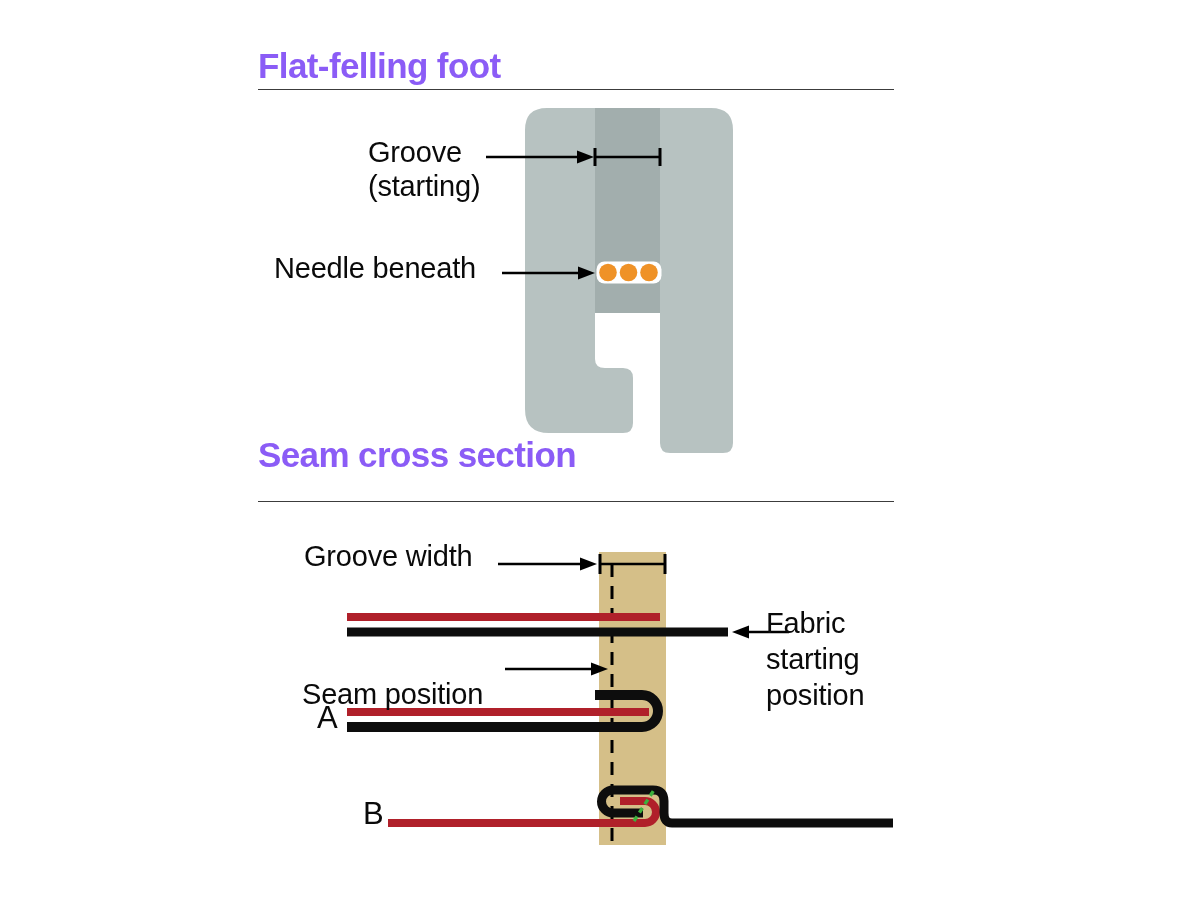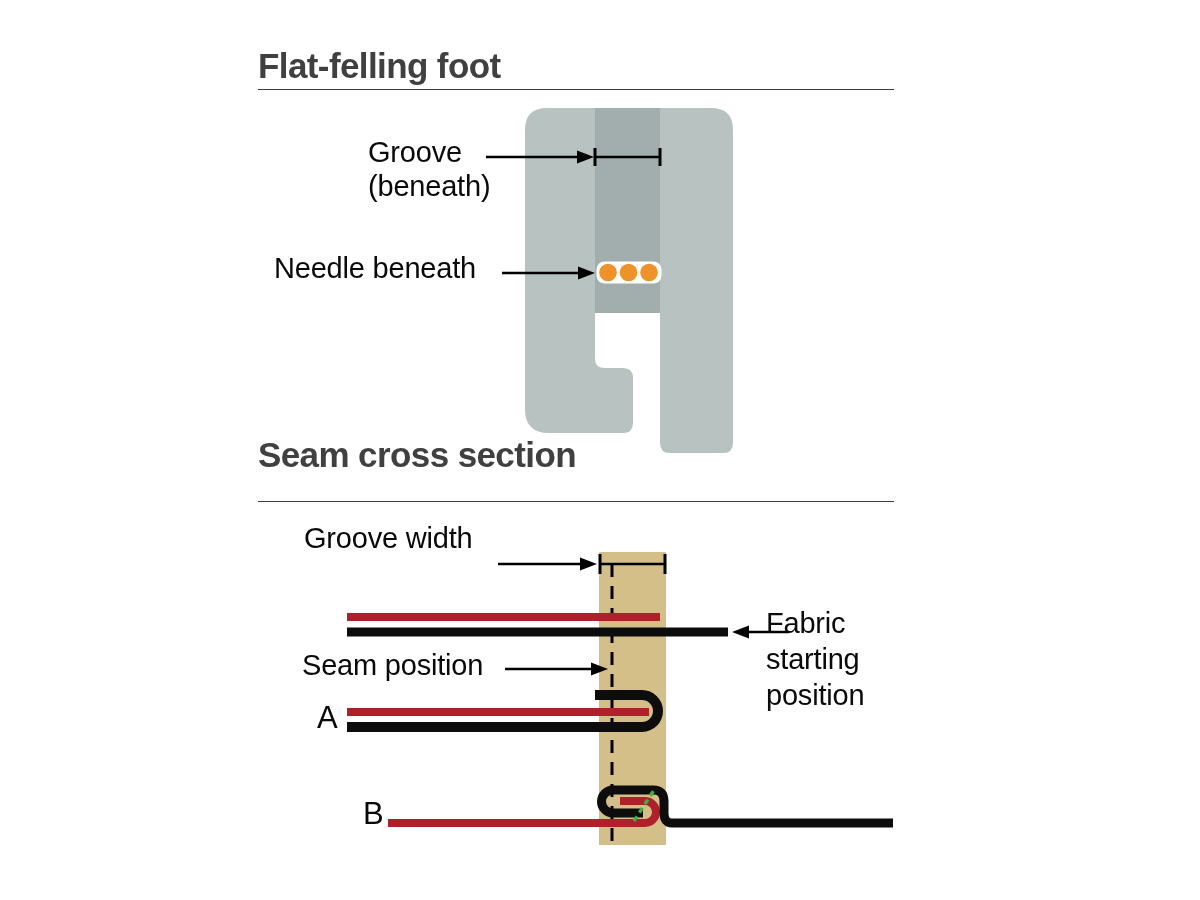--- a/index.html
+++ b/index.html
@@ -3,21 +3,21 @@
 <meta charset="utf-8">
 <style>
   html,body{margin:0;padding:0;}
   body{
     width:1200px;height:900px;position:relative;overflow:hidden;
     background:#ffffff;color:#0d0d0d;
     font-family:"Liberation Sans", sans-serif;
   }
   .title{
     position:absolute;font-size:35px;font-weight:600;letter-spacing:-0.6px;
-    white-space:nowrap;color:#404040;
+    white-space:nowrap;color:#8b5cf6;
   }
   .rule{
     position:absolute;left:258px;width:636px;height:0;
     border-top:1.7px solid #3c3c3c;
   }
   .label{
     position:absolute;font-size:29px;line-height:34px;letter-spacing:-0.2px;
     white-space:pre-line;color:#0a0a0a;
   }
   .row-letter{font-size:31px;}
@@ -101,25 +101,25 @@
       <path class="black-line" d="M 893,823 L 672,823 Q 664,823 664,813 L 664,801 Q 664,790 653,790 L 613,790 A 11.5,11.5 0 0 0 613,813 L 643,813"></path>
       <line class="stitch" x1="634" y1="821" x2="654" y2="790"></line>
     </g>
   </g>
 </svg>
 
 <div class="title" style="left:258px;top:46px">Flat-felling foot</div>
 <div class="rule" style="top:89px"></div>
 
 <div class="label" style="left:368px;top:135px">Groove
-(beneath)</div>
+(starting)</div>
 <div class="label" style="left:274px;top:251px">Needle beneath</div>
 
 <div class="title" style="left:258px;top:435px">Seam cross section</div>
 <div class="rule" style="top:501px"></div>
 
-<div class="label" style="left:304px;top:521px">Groove width</div>
-<div class="label" style="left:302px;top:648px">Seam position</div>
+<div class="label" style="left:304px;top:539px">Groove width</div>
+<div class="label" style="left:302px;top:677px">Seam position</div>
 <div class="label" style="left:766px;top:605px;line-height:36px">Fabric
 starting
 position</div>
 <div class="label row-letter" style="left:317px;top:701px">A</div>
 <div class="label row-letter" style="left:363px;top:797px">B</div>
 
 </body></html>

